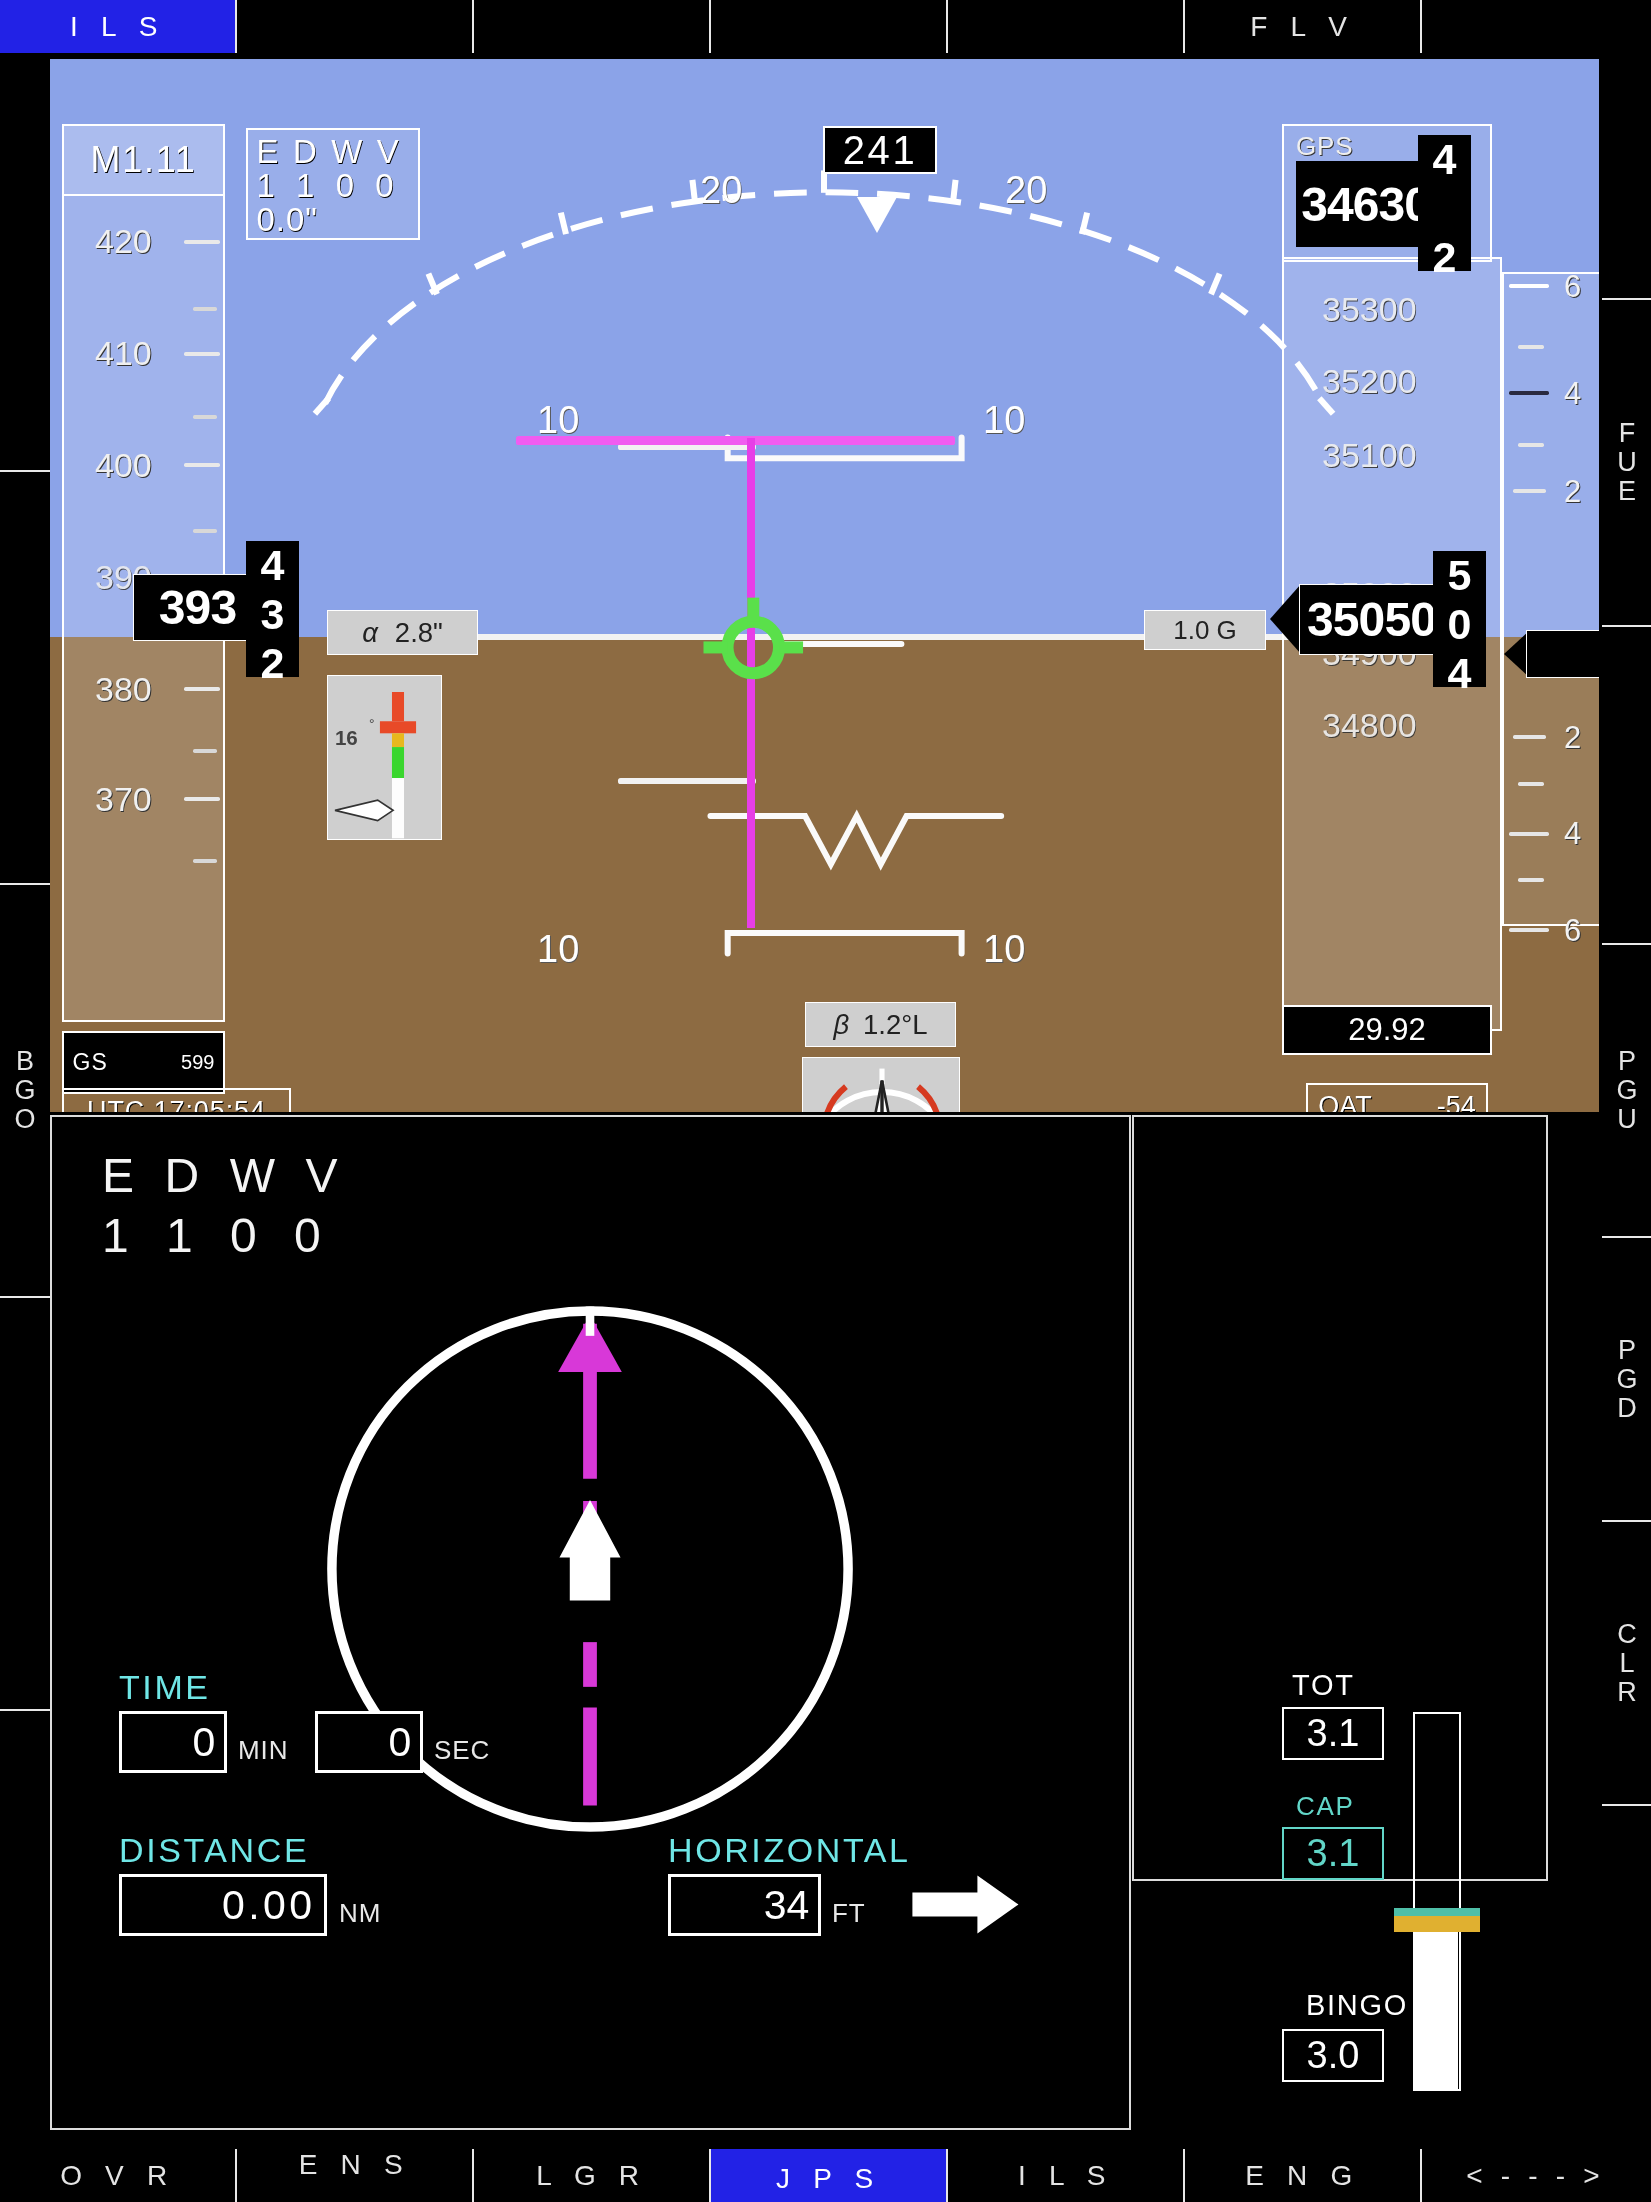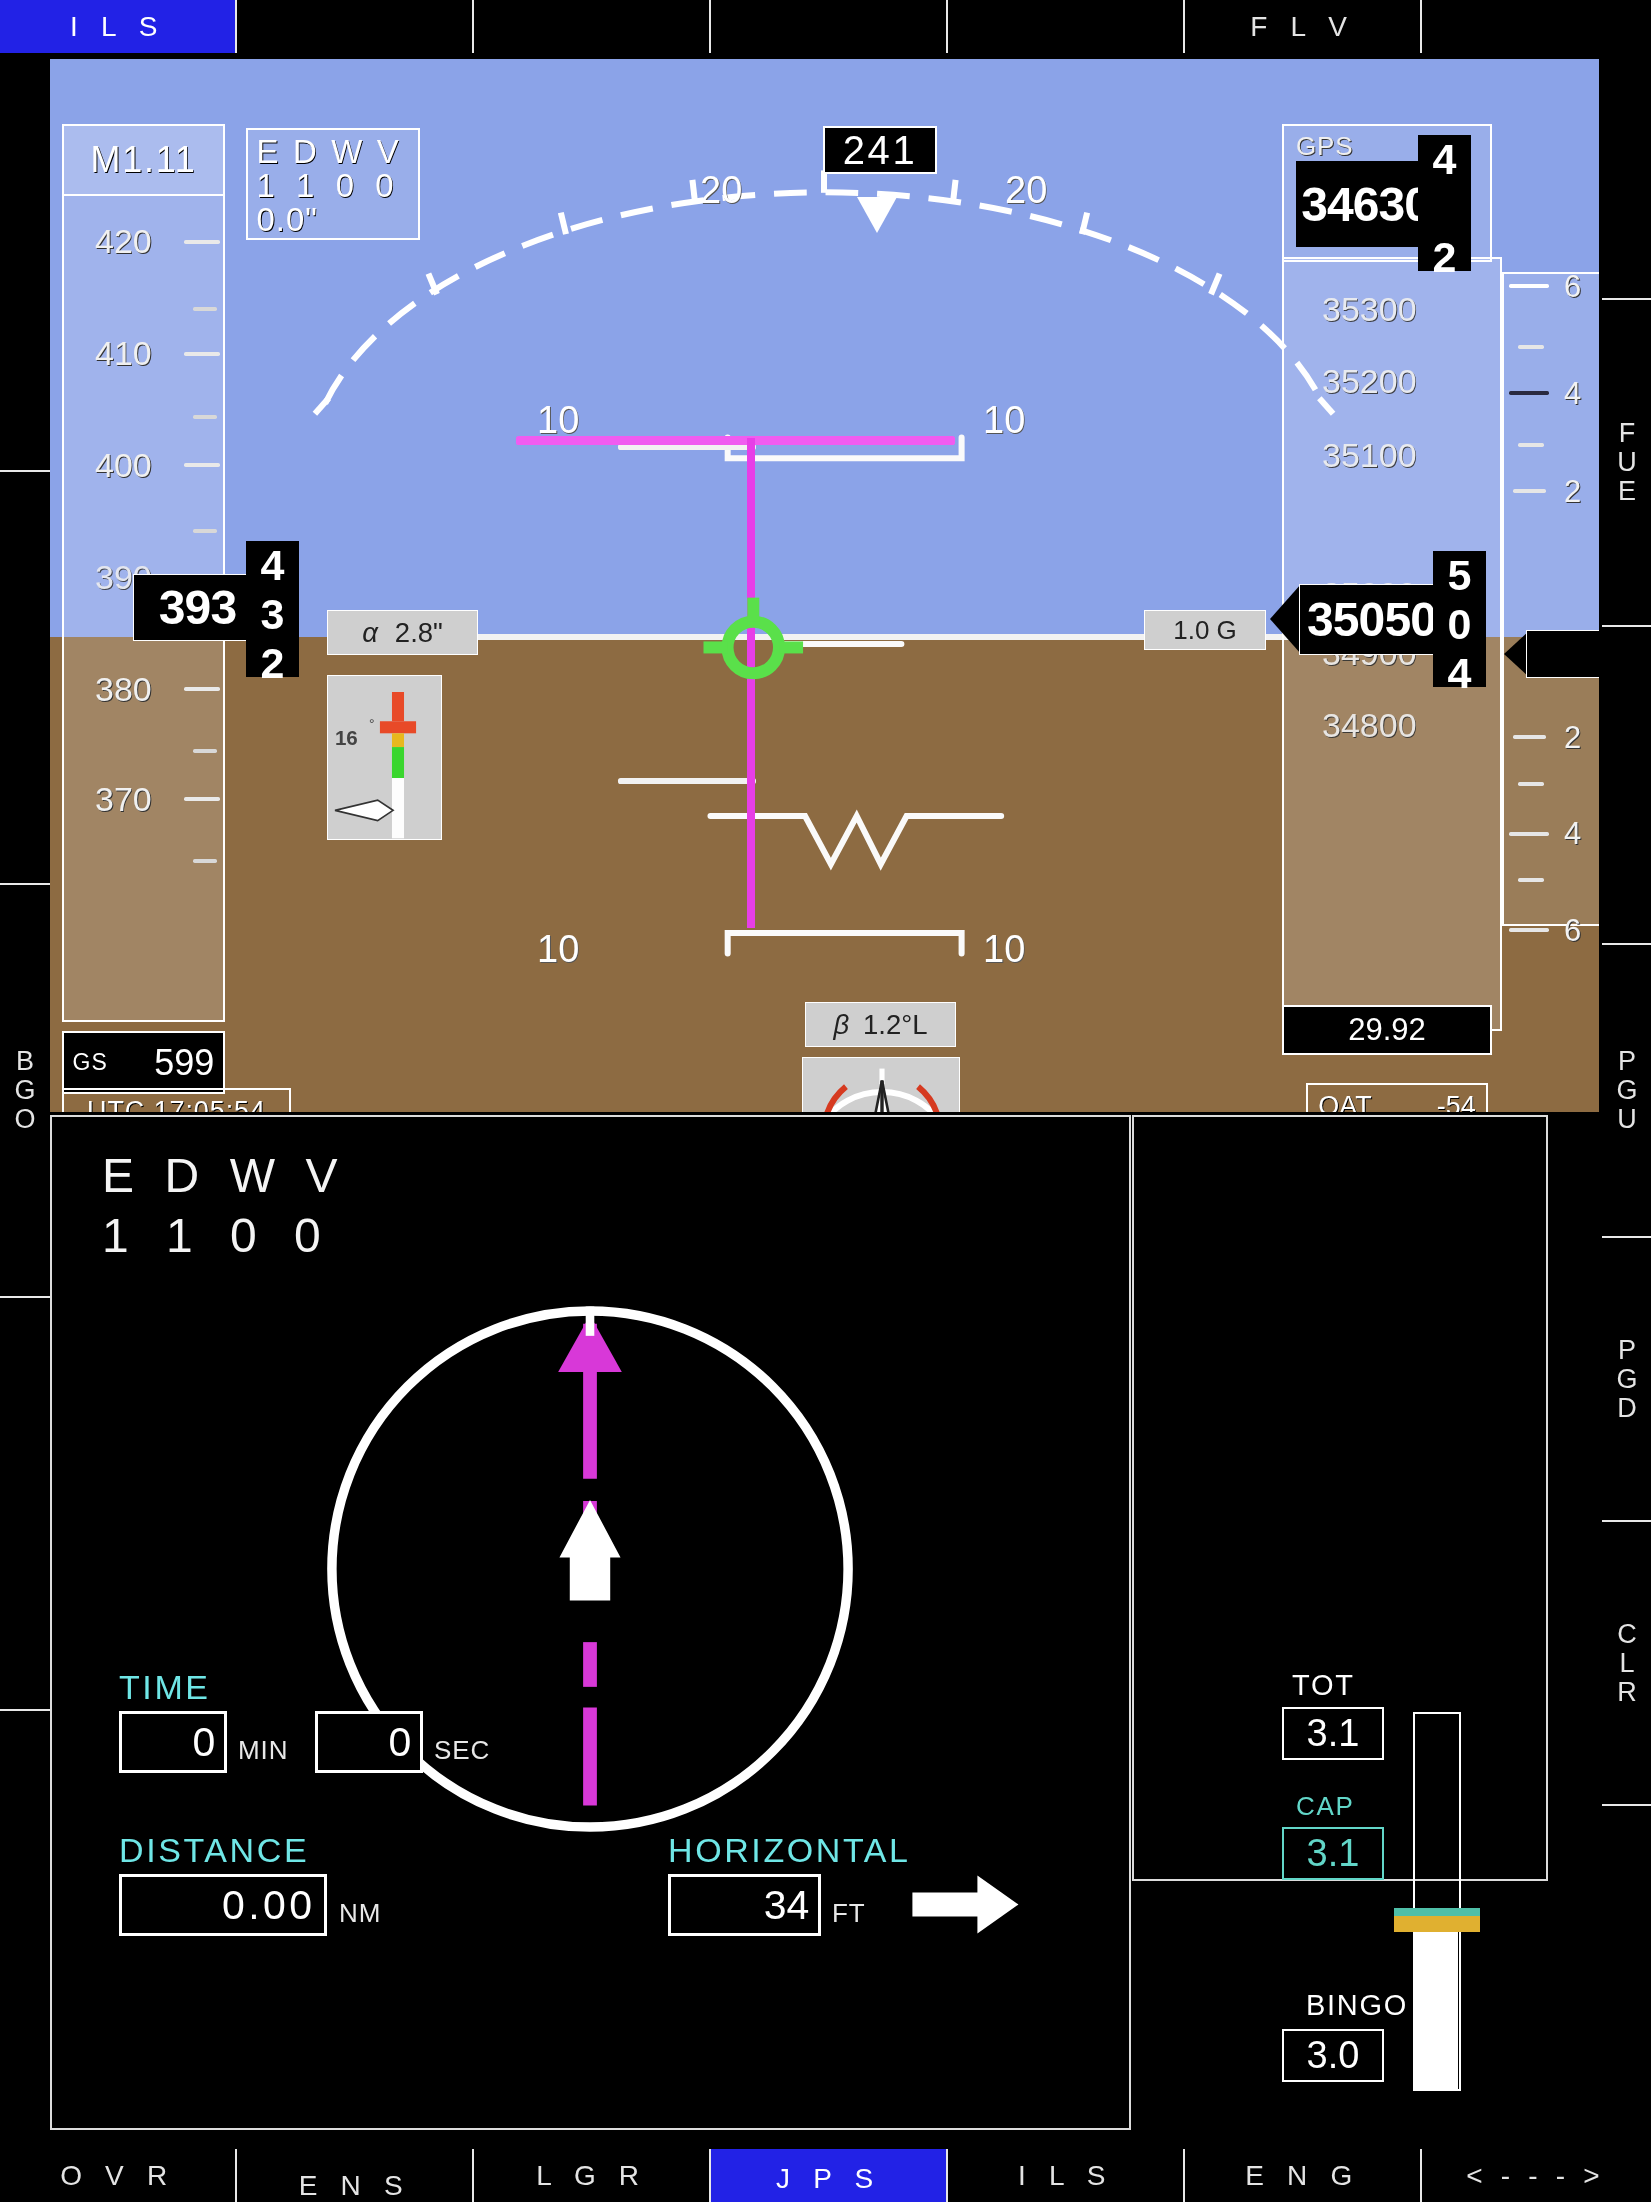--- a/index.html
+++ b/index.html
@@ -39,21 +39,21 @@
   #machbox{left:12px;top:65px;width:163px;height:72px;border:2.6px solid #fff;box-sizing:border-box;
            display:flex;align-items:center;justify-content:center;font-size:36px;letter-spacing:1.7px;
            color:#fff;text-shadow:0.9px 0.9px 0 #000;background:rgba(255,255,255,0.12);}
   .tapenum{position:absolute;font-size:34px;color:#f0f0f0;text-shadow:0.9px 0.9px 0 #333;}
   .tick{position:absolute;background:#e9e9e9;height:4.3px;border-radius:1.7px;}
   .tickS{position:absolute;background:#d8d8d8;height:4.3px;border-radius:1.7px;}
 
   #gsbox{left:12px;top:972px;width:163px;height:63px;background:#000;border:2.6px solid #fff;box-sizing:border-box;
          display:flex;align-items:center;font-size:23px;padding:0 8.6px;}
   #gsbox .lbl{letter-spacing:0.9px;}
-  #gsbox .val{margin-left:auto;font-size:36px;text-align:right;}
+  #gsbox .val{margin-left:auto;font-size:20px;text-align:right;}
   #utcbox{left:12px;top:1029px;width:229px;height:46px;border:2.6px solid #fff;box-sizing:border-box;
           display:flex;align-items:center;justify-content:center;font-size:27px;letter-spacing:0.9px;
           background:transparent;text-shadow:0.9px 0.9px 0 #000;}
   #edwvbox{left:196px;top:69px;width:174px;height:112px;border:2.6px solid #fff;box-sizing:border-box;
            background:rgba(255,255,255,0.12);padding:5.2px 8.6px;font-size:33px;line-height:34px;
            color:#fff;text-shadow:0.9px 0.9px 0 #000;letter-spacing:2.6px;}
   #edwvbox .l2{letter-spacing:6px;}
   #edwvbox .l3{letter-spacing:0.9px;}
 
   .greybox{position:absolute;background:#cfcfcf;border:1.7px solid #fff;box-sizing:border-box;color:#222;
@@ -480,21 +480,21 @@
   <div class="abs" style="left:174px;top:43px;width:48px;height:379px;border:2.6px solid #fff;box-sizing:border-box;"></div>
   <div class="abs" style="left:176px;top:248px;width:43px;height:172px;background:#fff;"></div>
   <div class="abs" style="left:155px;top:239px;width:86px;height:7.7px;background:#4fbfa8;"></div>
   <div class="abs" style="left:155px;top:247px;width:86px;height:15.5px;background:#e0b030;"></div>
 </div>
 
 <div class="abs" id="bottombar" style="left:0;top:2149px;width:1652px;height:53px;display:flex;">
   <div class="tb" style="width:237px;height:53px;border-right:2.6px solid #e8e8e8;box-sizing:border-box;display:flex;align-items:center;justify-content:center;font-size:28px;letter-spacing:7.7px;color:#e4e4e4;background:#000;">
       <span>O V R</span>
     </div>
-  <div class="tb" style="width:237px;height:53px;border-right:2.6px solid #e8e8e8;box-sizing:border-box;display:flex;align-items:flex-end;justify-content:center;font-size:28px;letter-spacing:7.7px;color:#e4e4e4;background:#000;">
+  <div class="tb" style="width:237px;height:53px;border-right:2.6px solid #e8e8e8;box-sizing:border-box;display:flex;align-items:flex-start;justify-content:center;font-size:28px;letter-spacing:7.7px;color:#e4e4e4;background:#000;">
       <span>E N S</span>
     </div>
   <div class="tb" style="width:237px;height:53px;border-right:2.6px solid #e8e8e8;box-sizing:border-box;display:flex;align-items:center;justify-content:center;font-size:28px;letter-spacing:7.7px;color:#e4e4e4;background:#000;">
       <span>L G R</span>
     </div>
   <div class="tb" style="width:237px;height:60px;border-right:2.6px solid #e8e8e8;box-sizing:border-box;display:flex;align-items:center;justify-content:center;font-size:28px;letter-spacing:7.7px;color:#fff;background:#2222e6;">
       <span>J P S</span>
     </div>
   <div class="tb" style="width:237px;height:53px;border-right:2.6px solid #e8e8e8;box-sizing:border-box;display:flex;align-items:center;justify-content:center;font-size:28px;letter-spacing:7.7px;color:#e4e4e4;background:#000;">
       <span>I L S</span>

